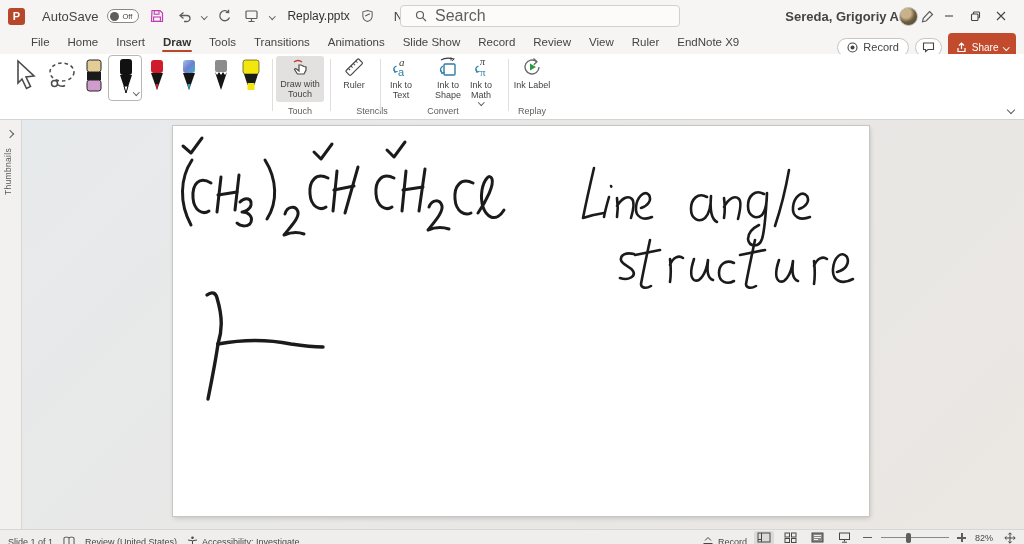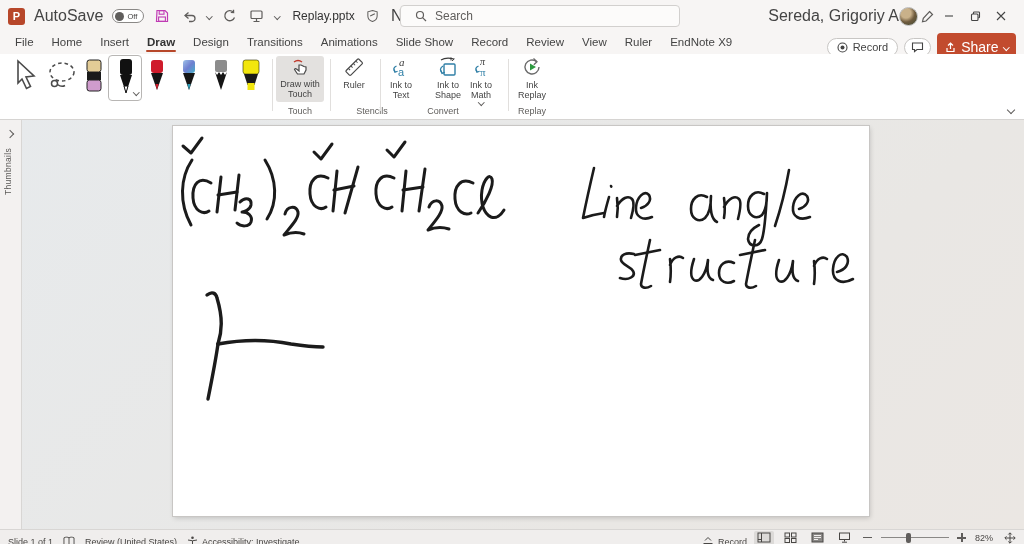--- a/index.html
+++ b/index.html
@@ -4,44 +4,44 @@
 <style>
   * { margin:0; padding:0; box-sizing:border-box; }
   html,body { width:1024px; height:544px; overflow:hidden; }
   body { font-family:"Liberation Sans", sans-serif; color:#3b3a39; background:#f7f5f4; }
   #app { position:relative; width:1024px; height:544px; }
 
   
   .titlebar { position:absolute; left:0; top:0; width:1024px; height:32px; background:#f7f5f4; display:flex; align-items:center; }
   .tb-left { display:flex; align-items:center; gap:9px; padding-left:8px; }
   .ppt-logo { width:17px; height:17px; border-radius:3px; background:var(--accent,#c43e1c); color:#fff; font-size:11px; font-weight:bold; display:flex; align-items:center; justify-content:center; }
-  .tb-text { font-size:16px; color:#444; white-space:nowrap; }
+  .tb-text { font-size:13px; color:#444; white-space:nowrap;margin-left:8px; }
   .toggle { width:32px; height:14px; border:1px solid #8a8886; border-radius:8px; background:#fff; display:flex; align-items:center; gap:3px; padding:0 2px; }
   .toggle .knob { width:9px; height:9px; border-radius:50%; background:#605e5c; }
   .toggle .state { font-size:7.5px; color:#444; }
   .tb-ico { display:flex; align-items:center; justify-content:center; width:18px; height:18px; }
   .chev { display:inline-block; width:6px; height:6px; border-right:1.3px solid #5f5d5b; border-bottom:1.3px solid #5f5d5b; transform:rotate(45deg); }
   .chev.right { transform:rotate(-45deg); }
   .chev.small { width:4.5px; height:4.5px; }
   .dot-sep { width:3px; height:3px; border-radius:50%; background:#777; }
   .searchbox { position:absolute; left:400px; top:5px; width:280px; height:22px; background:#fcfbfa; border:1px solid #d2d0ce; border-radius:4px; display:flex; align-items:center; gap:8px; padding-left:14px; }
-  .searchbox .ph { font-size:12px; color:#605e5c; }
-  .tb-right { position:absolute; right:0; top:0; height:32px; display:flex; align-items:center; padding-right:10px; }
+  .searchbox .ph { font-size:16px; color:#605e5c; }
+  .tb-right { position:absolute; right:0; top:0; height:32px; display:flex; align-items:center; padding-right:10px;font-weight:bold; }
   .avatar { width:19px; height:19px; border-radius:50%; background:radial-gradient(circle at 35% 30%,#c9b18a 0 30%,#6f5b3e 55%,#3e4a33 100%); border:1px solid #bbb; }
   .winbtn { width:26px; height:22px; display:flex; align-items:center; justify-content:center; }
 
   
   .tabrow { position:absolute; left:0; top:32px; width:1024px; height:22px; background:#f7f5f4; display:flex; align-items:center; }
-  .tabs { display:flex; padding-left:6px; }
+  .tabs { display:flex; padding-left:22px; }
   .tab { font-size:11.5px; color:#444; padding:3px 9px 5px 9px; position:relative; white-space:nowrap; }
   .tab.active { font-weight:bold; color:#333; }
   .tab.active:after { content:""; position:absolute; left:8px; right:8px; bottom:1px; height:2.5px; border-radius:2px; background:var(--accent,#b7472a); }
   .tab-actions { position:absolute; right:8px; top:1px; display:flex; align-items:center; gap:6px; }
   .pill { height:19px; border:1px solid #c8c6c4; border-radius:10px; background:#fff; display:flex; align-items:center; gap:5px; padding:0 9px; font-size:11px; color:#444; }
-  .share-btn { height:28px; border-radius:4px; background:var(--share-bg,#c24b2e); color:#fff; display:flex; align-items:center; gap:5px; padding:0 8px; font-size:14px; }
+  .share-btn { height:28px; border-radius:4px; background:var(--share-bg,#c24b2e); color:#fff; display:flex; align-items:center; gap:5px; padding:0 8px; font-size:10px; }
   .share-btn .chev { border-color:#fff; }
 
   
   .ribbon { position:absolute; left:0; top:54px; width:1024px; height:66px; background:#fff; border-bottom:1px solid #d6d4d2; }
   .grouplabel { position:absolute; top:52px; font-size:9px; color:#5f5d5b; text-align:center; }
   .vsep { position:absolute; top:5px; height:52px; width:1px; background:#e1dfdd; }
   .rtool { position:absolute; display:flex; align-items:center; justify-content:center; }
   .penbox { position:absolute; left:108px; top:1px; width:34px; height:46px; border:1px solid #b8b6b4; border-radius:4px; background:#fff; }
   .penbox svg { position:absolute; left:6px; top:3px; }
   .penbox .chev { position:absolute; right:3px; bottom:6px; }
@@ -162,21 +162,21 @@
       </div>
     </div>
   </div>
 
   <div class="tabrow">
     <div class="tabs">
       <div class="tab">File</div>
       <div class="tab">Home</div>
       <div class="tab">Insert</div>
       <div class="tab active">Draw</div>
-      <div class="tab">Design</div>
+      <div class="tab">Tools</div>
       <div class="tab">Transitions</div>
       <div class="tab">Animations</div>
       <div class="tab">Slide Show</div>
       <div class="tab">Record</div>
       <div class="tab">Review</div>
       <div class="tab">View</div>
       <div class="tab">Ruler</div>
       <div class="tab">EndNote X9</div>
     </div>
     <div class="tab-actions">
@@ -320,21 +320,21 @@
     </div>
     <div class="grouplabel" style="left:384px;width:118px">Convert</div>
     <div class="vsep" style="left:508px"></div>
 
     <div class="rbtn" style="left:512px;width:40px">
       <svg width="22" height="22" viewBox="0 0 22 22">
         <path d="M18 11 a7 7 0 1 1 -2.5 -5.4" style="fill:none;stroke:#6a6a6a;stroke-width:1.4"></path>
         <path d="M12.5 2.5 L16 5.8 L12.8 8.8" style="fill:none;stroke:#6a6a6a;stroke-width:1.3"></path>
         <polygon points="9,7.5 15,11 9,14.5" style="fill:var(--replay-green,#2e9940)"></polygon>
       </svg>
-      <span>Ink Replay</span>
+      <span>Ink Label</span>
     </div>
     <div class="grouplabel" style="left:512px;width:40px">Replay</div>
 
     <span class="chev collapse-chev"></span>
   </div>
 
   <div class="workspace">
     <div class="thumbstrip">
       <span class="chev right"></span>
       <span class="vlabel">Thumbnails</span>

